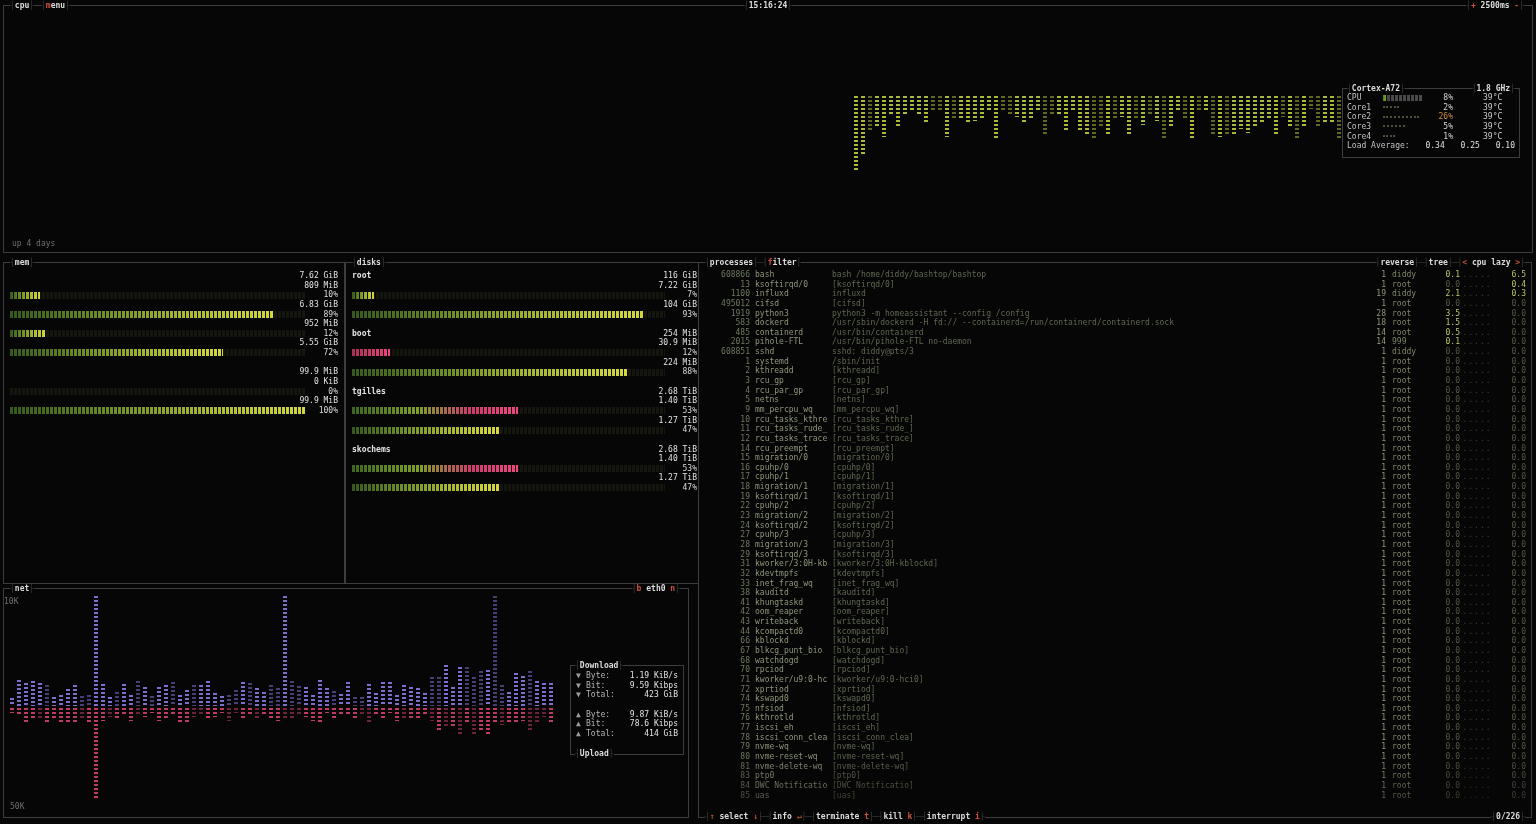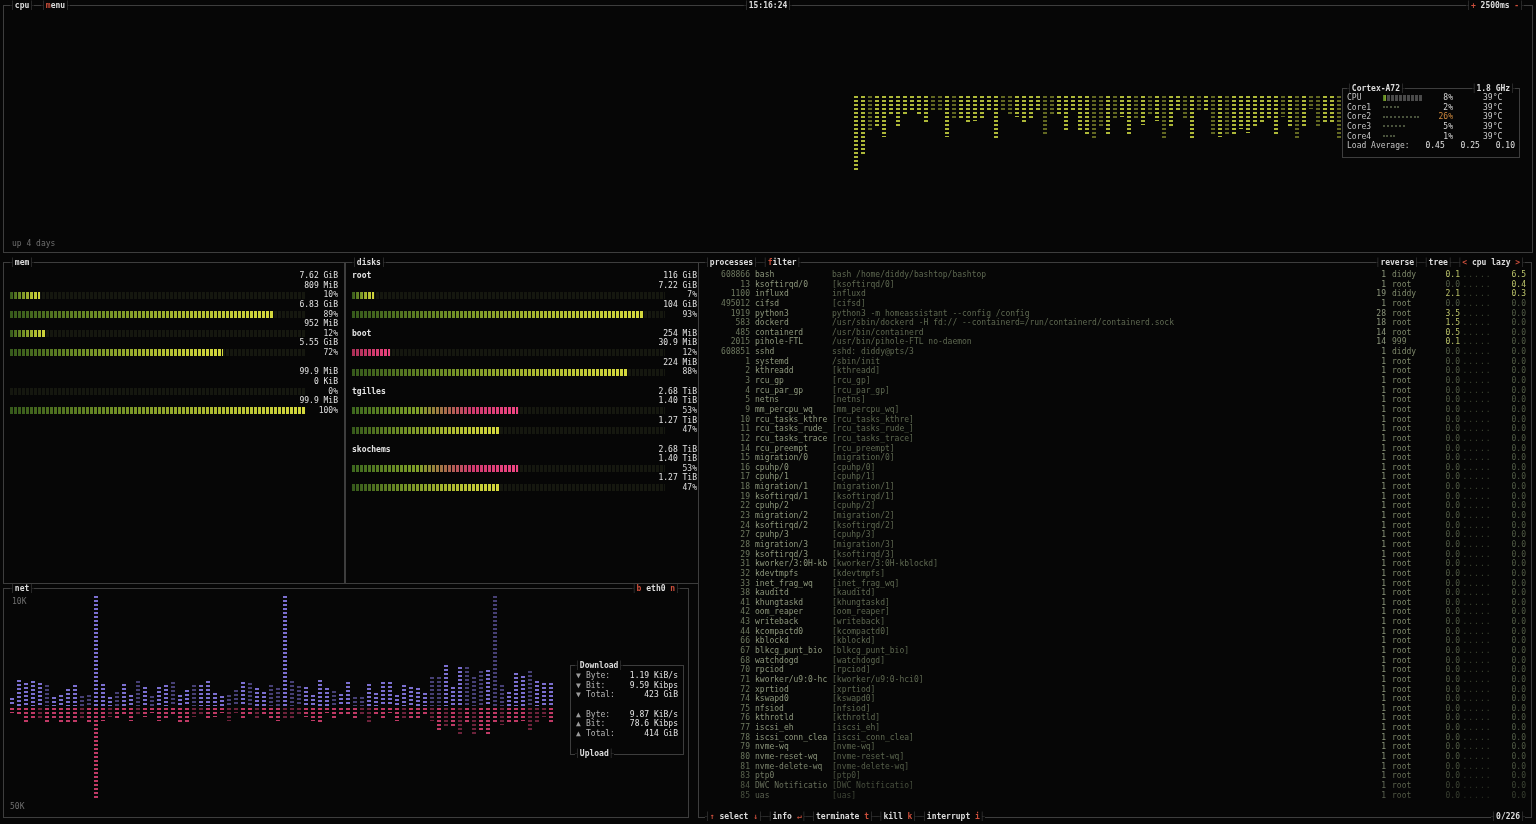--- a/index.html
+++ b/index.html
@@ -226,21 +226,21 @@
           <span class="cgraph">
             <span class="cdots" style="width: 12px;"></span>
           </span>
           <span class="cpct">1%</span>
           <span class="ctg"><span class="cdots2"></span></span>
           <span class="ctemp">39°C</span>
         </div>
       </div>
     <div class="crow loadrow">
       <span>Load Average:</span>
-      <span class="lv">0.45</span>
+      <span class="lv">0.34</span>
       <span class="lv">0.25</span>
       <span class="lv">0.10</span>
     </div>
   </div>
 
   <span id="uptime">up 4 days</span>
 </div>
 
 <div class="box" id="mem-box">
   <span class="bt" style="left:6px"><span class="seg"><i class="t">mem</i></span></span>
@@ -438,21 +438,21 @@
           <span class="pct">47%</span>
         </div>
       </div>
     </div>
 </div>
 
 <div class="box" id="net-box">
   <span class="bt" style="left:6px"><span class="seg"><i class="t">net</i></span></span>
   <span class="bt" style="right:8px"><span class="seg"><i class="k">b</i> <i class="t">eth0</i> <i class="k">n</i></span></span>
 
-  <span class="scale" style="left:8px;top:8px">10K</span>
+  <span class="scale" style="left:0;top:8px">10K</span>
   <span class="scale" style="left:6px;bottom:5px">50K</span>
 
   <div id="net-dl">
       <i style="height: 8px;"></i>
       <i style="height: 26px;"></i>
       <i style="height: 23px;"></i>
       <i style="height: 25px;"></i>
       <i style="height: 23px;"></i>
       <i style="height: 21px; opacity: 0.55;"></i>
       <i style="height: 9px;"></i>

